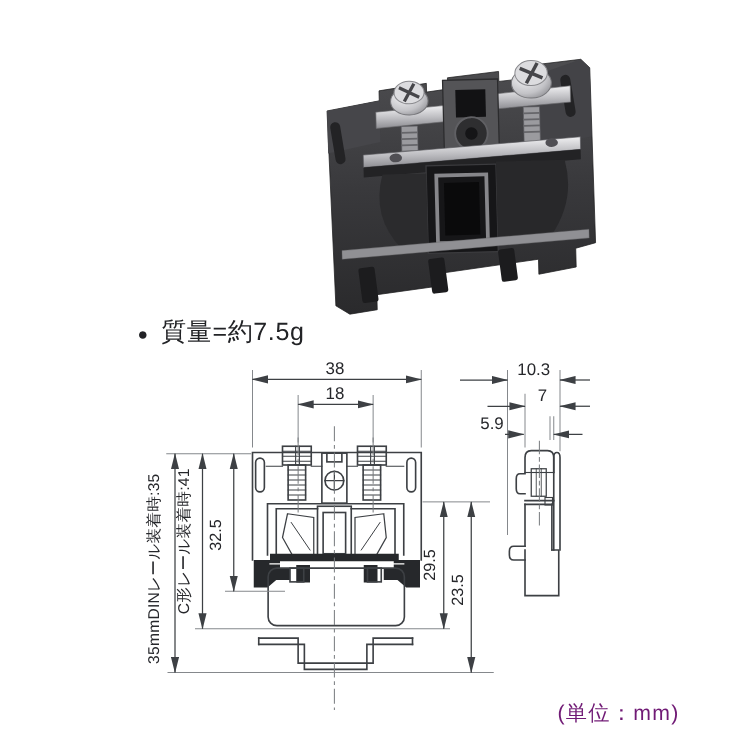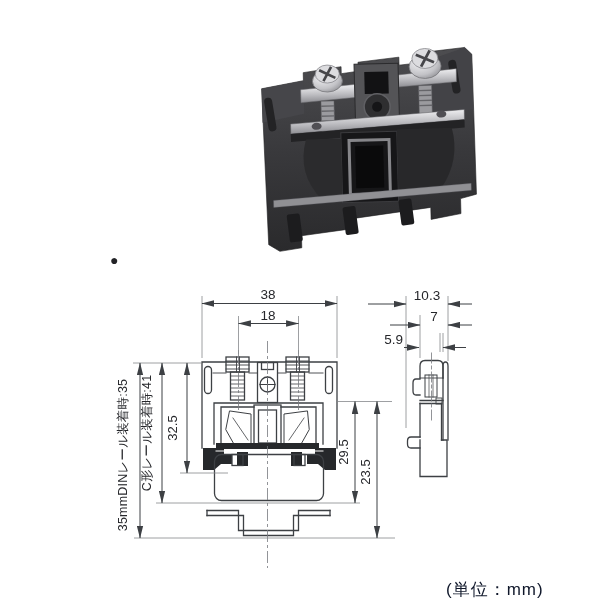--- a/index.html
+++ b/index.html
@@ -8,21 +8,21 @@
     font-family:"Liberation Sans","DejaVu Sans",sans-serif;
     color:#1c1c1e;overflow:hidden;
   }
   .abs{position:absolute;}
   #mass-note{
     left:110px;top:252px;display:flex;align-items:center;gap:10px;
     font-size:20px;letter-spacing:0.5px;color:#222326;
   }
   #mass-note .bullet{font-size:14px;line-height:1;position:relative;top:1px;}
   #unit-label{
-    left:446px;top:559px;font-size:17px;color:#0f172a;letter-spacing:1px;margin-top:19px;
+    left:446px;top:559px;font-size:17px;color:#701a75;letter-spacing:1px;
   }
   svg text{
     font-family:"Liberation Sans","DejaVu Sans",sans-serif;
     fill:#26272b;
   }
   .dimtxt{font-size:13.5px;}
   .dimtxt-s{font-size:13px;}
   .jptxt{font-size:12.5px;letter-spacing:0.2px;}
 </style>
 </head>
@@ -225,15 +225,16 @@
     <text class="dimtxt-s" text-anchor="middle" transform="translate(370,472) rotate(-90)">23.5</text>
 
     <text class="dimtxt" x="427" y="300" text-anchor="middle">10.3</text>
     <text class="dimtxt" x="434" y="321" text-anchor="middle">7</text>
     <text class="dimtxt" x="403" y="343.5" text-anchor="end">5.9</text>
   </g>
 </svg>
 
 <div id="mass-note" class="abs">
   <span class="bullet">●</span>
+  <span>質量=約7.5g</span>
 </div>
 
 <div id="unit-label" class="abs">(単位：mm)</div>
 
 </body></html>

